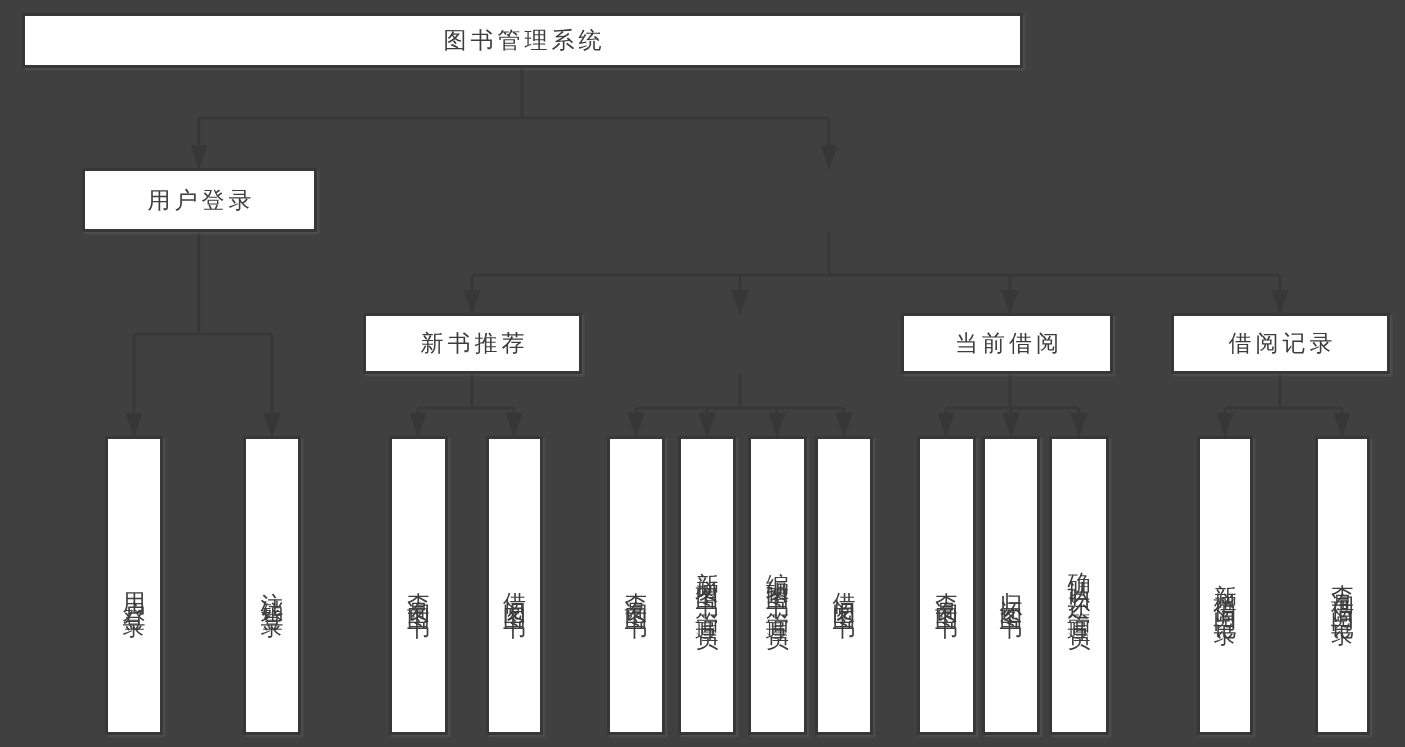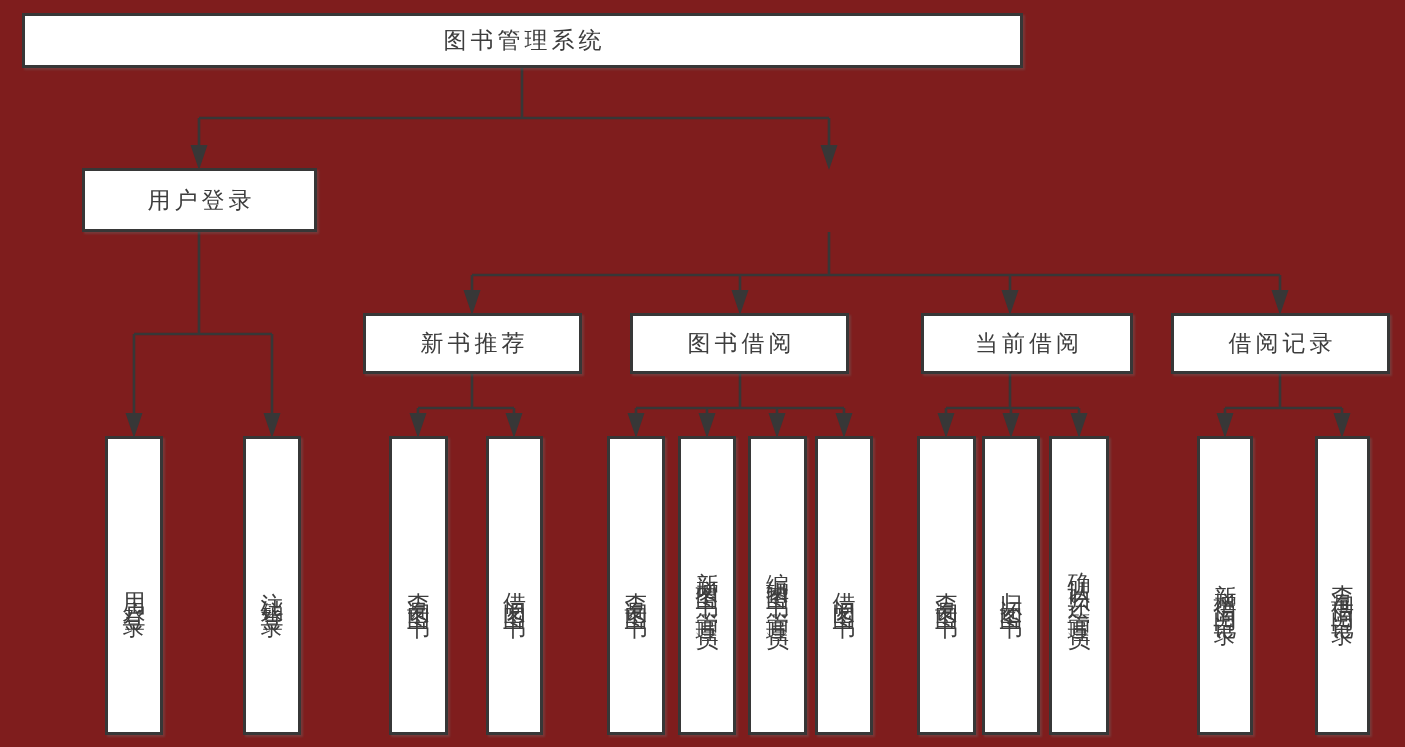--- a/index.html
+++ b/index.html
@@ -4,21 +4,21 @@
 <style>
   html, body {
     margin: 0;
     padding: 0;
     background: #ffffff;
   }
   .canvas {
     position: relative;
     width: 1405px;
     height: 747px;
-    background: #7f1d1d;
+    background: #404040;
     overflow: hidden;
     font-family: "Liberation Sans", sans-serif;
   }
   #edge-layer {
     position: absolute;
     left: 0; top: 0;
     width: 1405px;
     height: 747px;
     pointer-events: none;
   }
@@ -100,24 +100,21 @@
   <div id="node-layer">
       <div class="node h" style="left: 22px; top: 13px; width: 1001px; height: 55px;">
         <span class="lbl">图书管理系统</span>
       </div>
       <div class="node h" style="left: 82px; top: 168px; width: 235px; height: 64px;">
         <span class="lbl">用户登录</span>
       </div>
       <div class="node h" style="left: 363px; top: 313px; width: 219px; height: 61px;">
         <span class="lbl">新书推荐</span>
       </div>
-      <div class="node h" style="left: 630px; top: 313px; width: 219px; height: 61px;">
-        <span class="lbl">图书借阅</span>
-      </div>
-      <div class="node h" style="left: 901px; top: 313px; width: 212px; height: 61px; margin-left: 20px;">
+      <div class="node h" style="left: 901px; top: 313px; width: 212px; height: 61px;">
         <span class="lbl">当前借阅</span>
       </div>
       <div class="node h" style="left: 1171px; top: 313px; width: 219px; height: 61px;">
         <span class="lbl">借阅记录</span>
       </div>
       <div class="node v" style="left: 105px; top: 436px; width: 58px; height: 299px;">
         <span class="lbl">用户登录</span>
       </div>
       <div class="node v" style="left: 243px; top: 436px; width: 58px; height: 299px;">
         <span class="lbl">注销登录</span>

